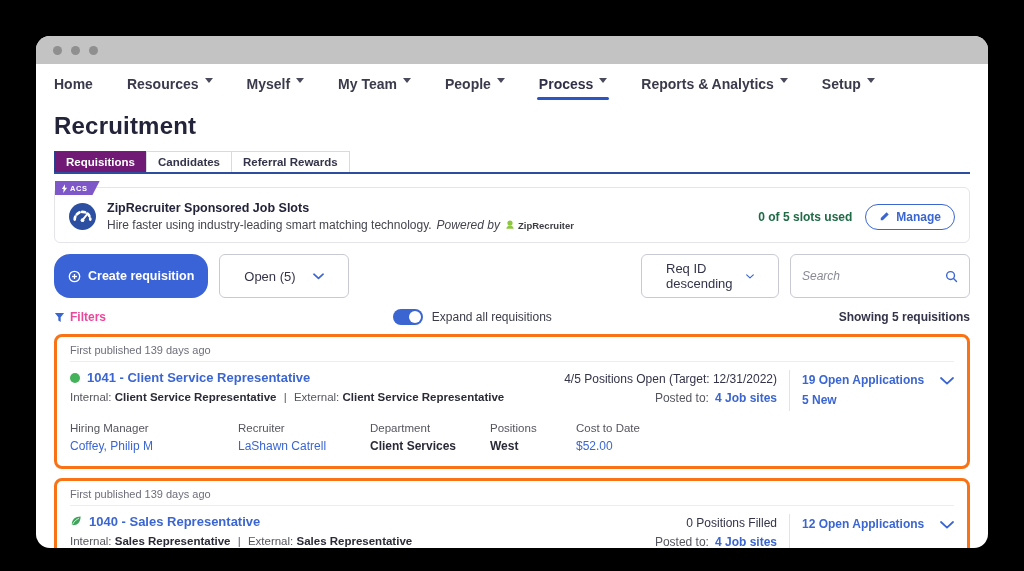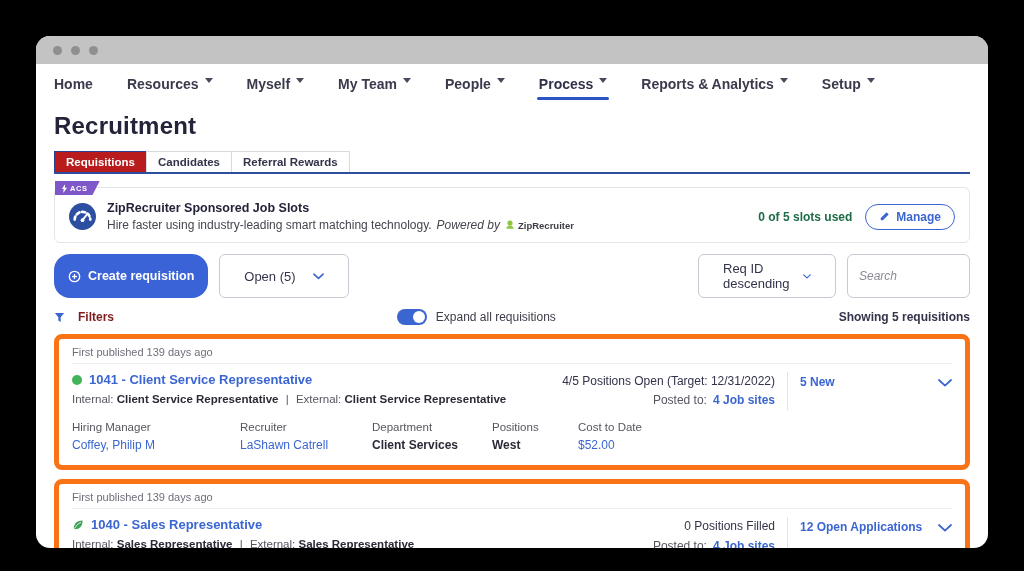--- a/index.html
+++ b/index.html
@@ -17,55 +17,55 @@
   .nav-item { font-size:14px; font-weight:700; color:#3a3a4c; display:flex; gap:6px; align-items:flex-start; cursor:pointer; position:relative; padding-bottom:8px; }
   .nav-item.active { color:#30304a; }
   .nav-item.active::after { content:""; position:absolute; left:-2px; right:-2px; bottom:0; height:3px; background:#2d54c4; border-radius:2px; }
   .caret { width:0; height:0; border-left:4px solid transparent; border-right:4px solid transparent; border-top:5px solid #4a4a5c; margin-top:2px; }
 
   h1 { font-size:24px; font-weight:800; color:#23233a; margin-top:12px; letter-spacing:.2px; }
 
   
   .tabs { display:flex; margin-top:11px; border-bottom:2px solid #2d4e9e; align-items:flex-end; }
   .tab { font-size:11.5px; font-weight:600; color:#33334a; background:#fff; border:1px solid #d9d9e0; border-bottom:none; padding:4px 11px; margin-right:-1px; cursor:pointer; }
-  .tab.active { background:#b91c1c; color:#fff; border-color:#27418f; font-weight:700;text-align:right; }
+  .tab.active { background:#701a75; color:#fff; border-color:#27418f; font-weight:700;text-align:right; }
 
   
   .banner { position:relative; margin-top:13px; border:1px solid #e4e4ea; border-radius:6px; display:flex; justify-content:space-between; align-items:center; padding:13px 14px 10px 14px; }
   .acs-tag { position:absolute; top:-7px; left:0; background:#7e57c8; color:#fff; font-size:7.5px; font-weight:700; letter-spacing:.6px; padding:2.5px 12px 2.5px 6px; clip-path:polygon(0 0,100% 0,84% 100%,0 100%); display:flex; align-items:center; gap:2px; }
   .banner-left { display:flex; gap:11px; align-items:center; }
   .gauge { width:27px; height:27px; flex:none; }
   .banner-title { font-size:12.5px; font-weight:800; color:#23233a; }
   .banner-sub { font-size:12px; color:#45454f; margin-top:3px; display:flex; gap:5px; align-items:center; }
   .banner-sub em { font-style:italic; }
   .zr-logo { display:flex; align-items:center; gap:3px; font-weight:800; font-size:9.5px; color:#3d3d44; }
   .banner-right { display:flex; align-items:center; gap:13px; }
   .slots { font-size:12px; font-weight:700; color:#1e6b45; }
   .manage-btn { display:flex; align-items:center; gap:6px; border:1.5px solid #3b66d1; background:#fff; color:#3b66d1; font-weight:700; font-size:12px; border-radius:15px; padding:5px 13px; cursor:pointer; font-family:inherit; }
 
   
   .controls { display:flex; justify-content:space-between; margin-top:11px; }
   .ctrl-left, .ctrl-right { display:flex; gap:11px; }
   .create-btn { display:flex; align-items:center; gap:7px; background:#3b63d8; color:#fff; border:none; border-radius:16px; padding:6px 14px; font-size:12.5px; font-weight:700; cursor:pointer; font-family:inherit; }
   .select { display:flex; align-items:center; justify-content:space-between; border:1px solid #c9c9d4; border-radius:6px; padding:6px 24px; font-size:13px; color:#33334a; cursor:pointer; background:#fff; }
   .select.w1 { width:130px; } .select.w2 { width:138px; }
-  .search { display:flex; align-items:center; justify-content:space-between; border:1px solid #c9c9d4; border-radius:6px; padding:5px 11px; width:123px; background:#fff; }
+  .search { display:flex; align-items:center; justify-content:space-between; border:1px solid #c9c9d4; border-radius:6px; padding:5px 11px; width:180px; background:#fff; }
   .search input { border:none; outline:none; font-style:italic; font-size:12px; color:#33334a; width:108px; font-family:inherit; background:transparent; }
   .search input::placeholder { color:#8a8a96; }
 
   
   .filters-row { display:flex; align-items:center; justify-content:space-between; margin-top:11px; font-size:12px; }
-  .filters-link { color:#7f1d1d; font-weight:700; display:flex; gap:13px; align-items:center; cursor:pointer; }
+  .filters-link { color:#ec4899; font-weight:700; display:flex; gap:5px; align-items:center; cursor:pointer; }
   .toggle-group { display:flex; align-items:center; gap:9px; color:#3c3c4a; }
   .toggle { width:30px; height:16px; border-radius:9px; background:#3b66d1; position:relative; cursor:pointer; }
   .knob { position:absolute; right:2px; top:2px; width:12px; height:12px; border-radius:50%; background:#fff; }
   .showing { color:#33334a; font-weight:600; }
 
   
-  .req-card { margin-top:9px; border:5px solid #f97316; border-radius:8px; padding:7px 13px 13px; background:#fff; }
+  .req-card { margin-top:9px; border:3px solid #f97316; border-radius:8px; padding:7px 13px 13px; background:#fff; }
   .pub-line { font-size:11px; color:#6e6e7c; padding-bottom:5px; border-bottom:1px solid #ececf1; }
   .req-main { display:flex; margin-top:8px; }
   .req-left { flex:1; min-width:0; }
   .req-title-row { display:flex; align-items:center; gap:7px; }
   .status-dot { width:10px; height:10px; border-radius:50%; background:#43b25a; flex:none; }
   .leaf { width:12px; height:12px; flex:none; }
   .req-title { font-size:13px; font-weight:800; color:#3b66d1; text-decoration:none; cursor:pointer; }
   .req-names { font-size:11.5px; color:#55555f; margin-top:6px; }
   .req-names b { color:#2b2b38; }
   .req-names .sep { margin:0 4px; }
@@ -248,20 +248,21 @@
           </div>
           <div class="req-right">
             <div class="req-pos">
               <div>4/5 Positions Open (Target: 12/31/2022)</div>
               <div class="posted">
                 <span class="lbl">Posted to:</span><a>4 Job sites</a>
               </div>
             </div>
             <div class="vdiv"></div>
             <div class="req-apps">
+              <a>19 Open Applications</a>
               <a>5 New</a>
             </div>
             <div class="expander">
               <svg width="14" height="8" viewBox="0 0 14 8">
                   <polyline points="1,1 7,6.6 13,1" fill="none" stroke="#3b66d1" stroke-width="1.8" stroke-linecap="round" stroke-linejoin="round"></polyline>
                 </svg>
             </div>
           </div>
         </div>
         <div class="req-fields">

